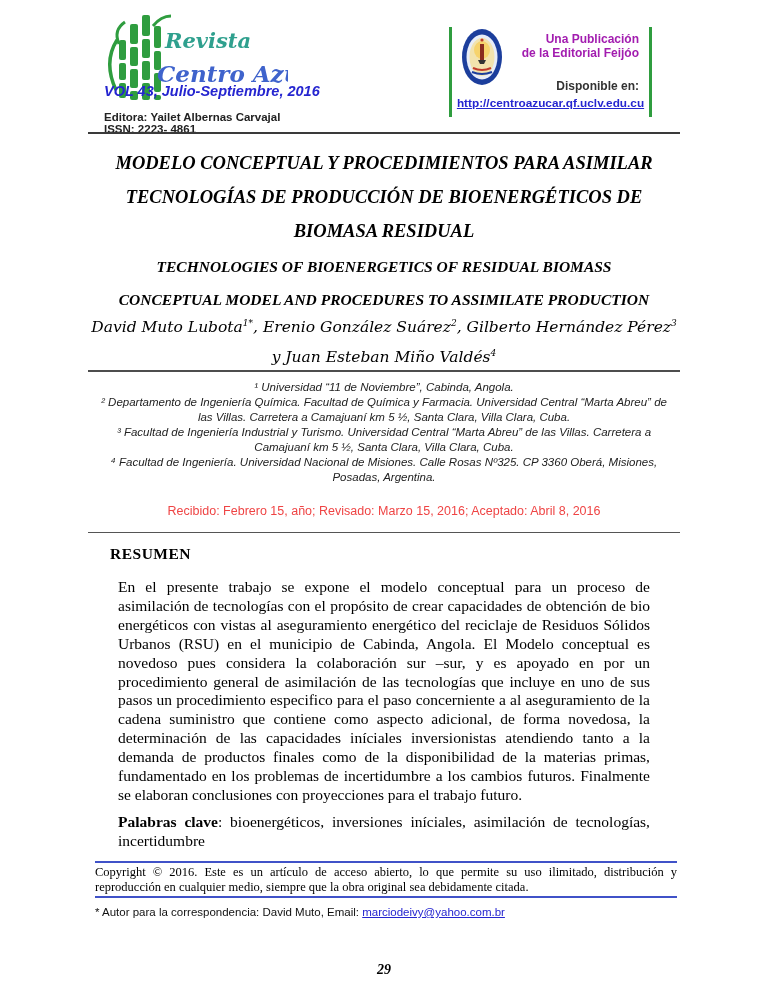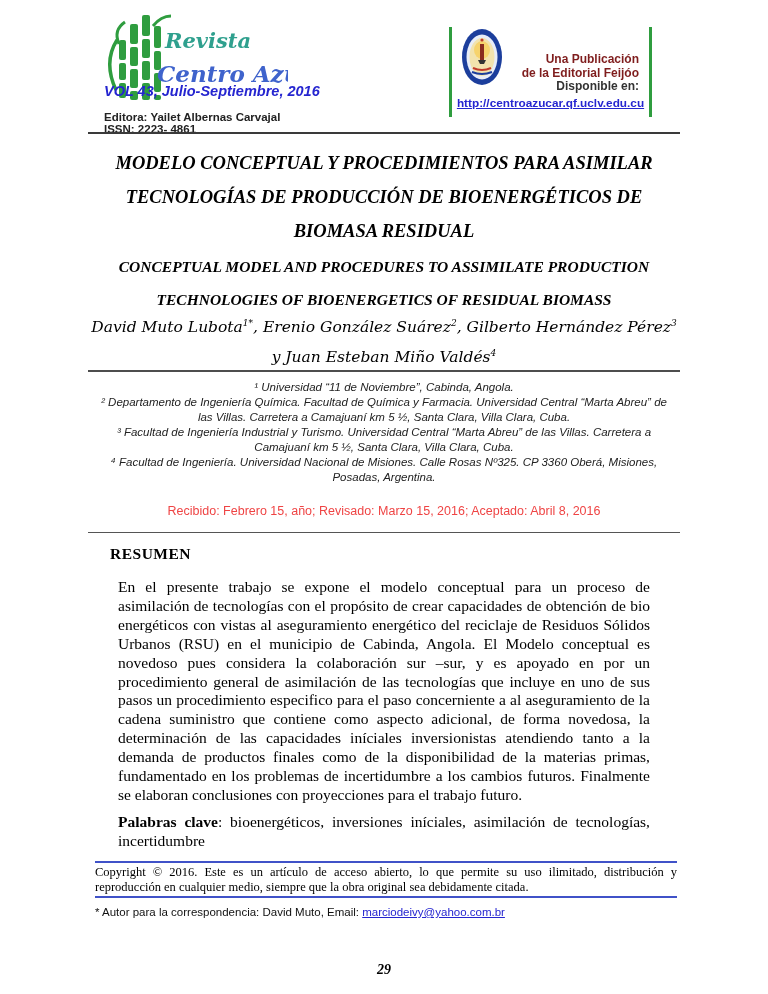--- a/index.html
+++ b/index.html
@@ -14,21 +14,21 @@
   .editor-line{position:absolute;left:104px;top:111px;font-family:"Liberation Sans",sans-serif;
             font-weight:bold;font-size:11.5px;color:#222;white-space:nowrap;}
   .issn-line{position:absolute;left:104px;top:123px;font-family:"Liberation Sans",sans-serif;
             font-weight:bold;font-size:11.5px;color:#222;white-space:nowrap;}
   .header-rule{position:absolute;left:88px;top:132px;width:592px;height:2px;background:#3a3a3a;}
 
   .pub-box{position:absolute;left:449px;top:27px;width:197px;height:90px;
            border-left:3px solid #2f9d3f;border-right:3px solid #2f9d3f;}
   .seal-svg{position:absolute;left:9px;top:1px;}
   .pub-line{position:absolute;right:10px;text-align:right;font-family:"Liberation Sans",sans-serif;
-            font-weight:bold;font-size:12px;color:#7f1d1d;line-height:14px;white-space:nowrap;margin-top:20px;}
+            font-weight:bold;font-size:12px;color:#a21caf;line-height:14px;white-space:nowrap;}
   .pub-line1{top:5px;}
   .pub-line2{top:19px;}
   .disponible{position:absolute;right:10px;top:52px;font-family:"Liberation Sans",sans-serif;
             font-weight:bold;font-size:12px;color:#333;white-space:nowrap;}
   .pub-url{position:absolute;left:0;right:0;top:69px;text-align:center;
            font-family:"Liberation Sans",sans-serif;font-weight:bold;font-size:11.8px;
            color:#2525d0;text-decoration:underline;white-space:nowrap;cursor:pointer;}
 
   
   .title-es{position:absolute;left:88px;top:146px;width:592px;text-align:center;
@@ -127,22 +127,22 @@
     <a class="pub-url">http://centroazucar.qf.uclv.edu.cu</a>
   </div>
 
   <div class="title-es">
     <div>MODELO CONCEPTUAL Y PROCEDIMIENTOS PARA ASIMILAR</div>
     <div>TECNOLOGÍAS DE PRODUCCIÓN DE BIOENERGÉTICOS DE</div>
     <div>BIOMASA RESIDUAL</div>
   </div>
 
   <div class="title-en">
+    <div>TECHNOLOGIES OF BIOENERGETICS OF RESIDUAL BIOMASS</div>
     <div>CONCEPTUAL MODEL AND PROCEDURES TO ASSIMILATE PRODUCTION</div>
-    <div>TECHNOLOGIES OF BIOENERGETICS OF RESIDUAL BIOMASS</div>
   </div>
 
   <div class="authors">
     <div><span>David Muto Lubota</span><sup>1*</sup><span>, Erenio González Suárez</span><sup>2</sup><span>, Gilberto Hernández Pérez</span><sup>3</sup></div>
     <div><span>y Juan Esteban Miño Valdés</span><sup>4</sup></div>
   </div>
 
   <div class="rule-gray rule-authors"></div>
 
   <div class="affiliations">

